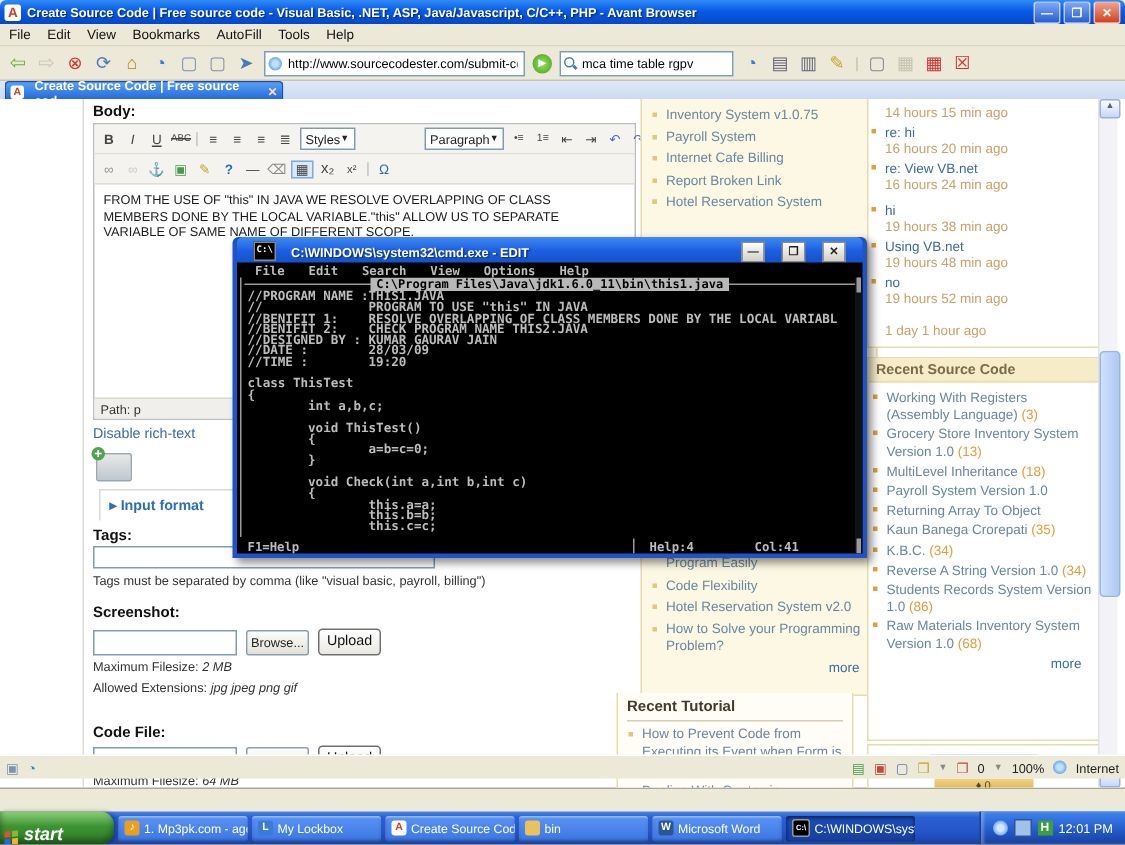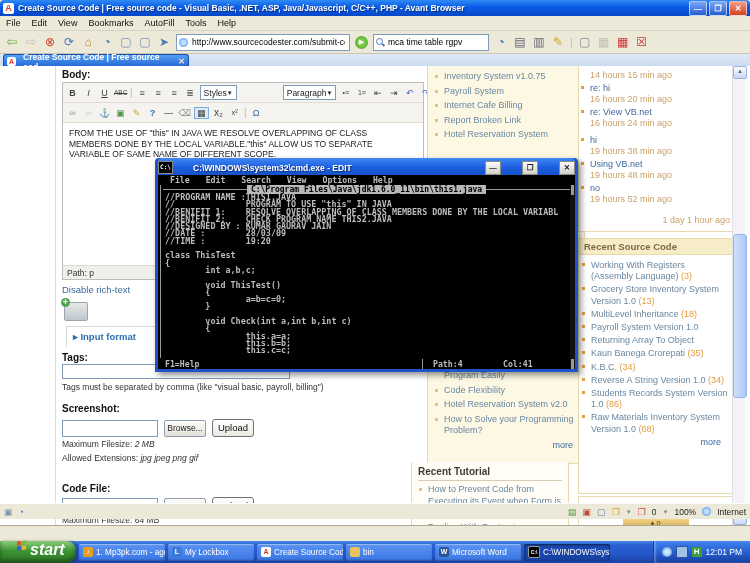--- a/index.html
+++ b/index.html
@@ -112,22 +112,22 @@
     border:1px solid #98b4e4;border-radius:3px;}
   
   .statusbar{position:absolute;left:0;right:0;bottom:22px;height:15px;background:#ece9d8;
     border-top:1px solid #fff;display:flex;align-items:center;font-size:8.5px;color:#222;padding:0 4px;gap:6px;}
   .statusbar .right{margin-left:auto;display:flex;align-items:center;gap:6px;}
   .sic{font-size:9px;line-height:10px;}
   
   .cmd{position:absolute;left:155px;top:158px;width:423px;height:214px;background:#1f54c8;
     border-radius:4px 4px 0 0;padding:0 3px 3px 3px;box-shadow:3px 3px 6px rgba(0,0,0,.45);z-index:50;
     box-sizing:border-box;}
-  .cmdtitle{height:19px;display:flex;align-items:center;color:#fff;font-size:8.5px;font-weight:bold;gap:20px;
-    background:linear-gradient(180deg,#3f8af2 0%,#1c5de0 50%,#1450c4 100%);border-radius:4px 4px 0 0;padding:0 0;}
+  .cmdtitle{height:19px;display:flex;align-items:center;color:#fff;font-size:8.5px;font-weight:bold;gap:10px;
+    background:linear-gradient(180deg,#3f8af2 0%,#1c5de0 50%,#1450c4 100%);border-radius:4px 4px 0 0;padding:0 11px;}
   .cmdico{width:13px;height:11px;background:#000;border:1px solid #888;color:#fff;font-size:6px;
     line-height:10px;text-align:center;flex:0 0 auto;font-family:"DejaVu Sans Mono",monospace;}
   .cmdtitle .t{flex:1;white-space:nowrap;overflow:hidden;text-shadow:1px 1px 1px #0007;}
   .cbtn{width:14px;height:12px;background:linear-gradient(#fdfdfd,#d2cfc6);border:1px solid #8a8a8a;
     color:#222;font-size:7.5px;display:flex;align-items:center;justify-content:center;flex:0 0 auto;margin-left:1px;}
   .cmdbody{position:absolute;left:3px;right:3px;top:17px;bottom:3px;background:#000;
     font-family:"DejaVu Sans Mono",monospace;font-weight:bold;color:#bcbcbc;overflow:hidden;}
   .emenu{height:10px;font-size:8.2px;padding-left:12px;white-space:nowrap;}
   .emenu span{margin-right:11px;}
   .eframe{position:absolute;left:2px;right:2px;top:10px;bottom:11px;border-left:1px solid #9a9a9a;
@@ -140,22 +140,22 @@
   .escrl{position:absolute;right:0;top:10px;bottom:0;width:5px;background:#111;}
   .escrl i{position:absolute;left:1px;width:3px;height:10px;background:#9a9a9a;}
   .estatus{position:absolute;left:2px;right:2px;bottom:0;height:10px;font-size:8.2px;display:flex;}
   .estatus .l{flex:1;padding-left:5px;}
   .estatus .m{border-left:1px solid #9a9a9a;padding-left:10px;width:70px;}
   .estatus .r{width:70px;}
   
   .taskbar{position:absolute;left:0;right:0;bottom:0;height:22px;z-index:60;display:flex;align-items:center;
     background:linear-gradient(180deg,#4b87e8 0%,#2a5fd2 18%,#2456c8 60%,#1941a5 100%);}
   .start{height:22px;width:76px;background:linear-gradient(180deg,#8ed17a 0%,#3d9334 45%,#2e7d26 100%);
-    border-radius:0 9px 9px 0;color:#fff;font-weight:bold;font-style:italic;font-size:16px;
-    display:flex;align-items:flex-start;gap:4px;padding:0 17px;box-sizing:border-box;
+    border-radius:0 9px 9px 0;color:#fff;font-weight:bold;font-style:italic;font-size:12px;
+    display:flex;align-items:flex-end;gap:4px;padding:0 3px;box-sizing:border-box;
     box-shadow:inset 0 -3px 5px #0006,2px 0 3px #0004;}
   .flag{display:grid;grid-template-columns:4px 4px;grid-gap:1px;transform:skewY(-6deg);}
   .flag i{width:4px;height:4px;display:block;}
   .task{flex:0 0 86px;height:17px;margin-left:3px;background:linear-gradient(#5b93f2,#3a76e4);
     border-radius:2px;color:#fff;font-size:8.2px;display:flex;align-items:center;gap:3px;padding:0 4px;
     box-shadow:inset 0 1px 1px #ffffff66,inset 0 -1px 2px #00000055;overflow:hidden;white-space:nowrap;box-sizing:border-box;}
   .task.active{background:linear-gradient(#1e4dbb,#16409e);box-shadow:inset 0 1px 3px #000a;}
   .tico{width:10px;height:10px;border-radius:2px;flex:0 0 auto;font-size:7px;line-height:10px;text-align:center;
     color:#fff;font-weight:bold;font-style:normal;}
   .tray{margin-left:auto;height:22px;background:linear-gradient(180deg,#3f83f0,#2458c8 60%,#173f9e);
@@ -343,21 +343,21 @@
           </div>
           <div>
             <div class="f-title"><span class="blt"></span><span>Using VB.net</span></div>
             <div class="f-time">19 hours 48 min ago</div>
           </div>
           <div>
             <div class="f-title"><span class="blt"></span><span>no</span></div>
             <div class="f-time">19 hours 52 min ago</div>
           </div>
           <div>
-            <div class="f-time" style="margin-top:10px;text-align:right;">1 day 1 hour ago</div>
+            <div class="f-time" style="margin-top:10px;">1 day 1 hour ago</div>
           </div>
         </div>
       </div>
 
       <div class="rcol srcbox">
         <div class="srchdr">Recent Source Code</div>
         <div style="padding:5px 3px 0 3px;">
           <div class="s-item"><span class="blt"></span><span>Working With Registers (Assembly Language) </span><span class="cnt">(3)</span></div>
           <div class="s-item"><span class="blt"></span><span>Grocery Store Inventory System Version 1.0 </span><span class="cnt">(13)</span></div>
           <div class="s-item"><span class="blt"></span><span>MultiLevel Inheritance </span><span class="cnt">(18)</span></div>
@@ -446,21 +446,21 @@
           <div class="cl">                this.b=b;</div>
           <div class="cl">                this.c=c;</div>
         </div>
       </div>
       <div class="escrl">
           <i style="top:0;"></i>
           <i style="bottom:0;"></i>
         </div>
       <div class="estatus">
         <span class="l">F1=Help</span>
-        <span class="m">Path:4</span>
+        <span class="m">Help:4</span>
         <span class="r">Col:41</span>
       </div>
     </div>
   </div>
 
   <div class="taskbar">
     <div class="start">
       <span class="flag">
           <i style="background:#e4502e;"></i>
           <i style="background:#7eb83c;"></i>

